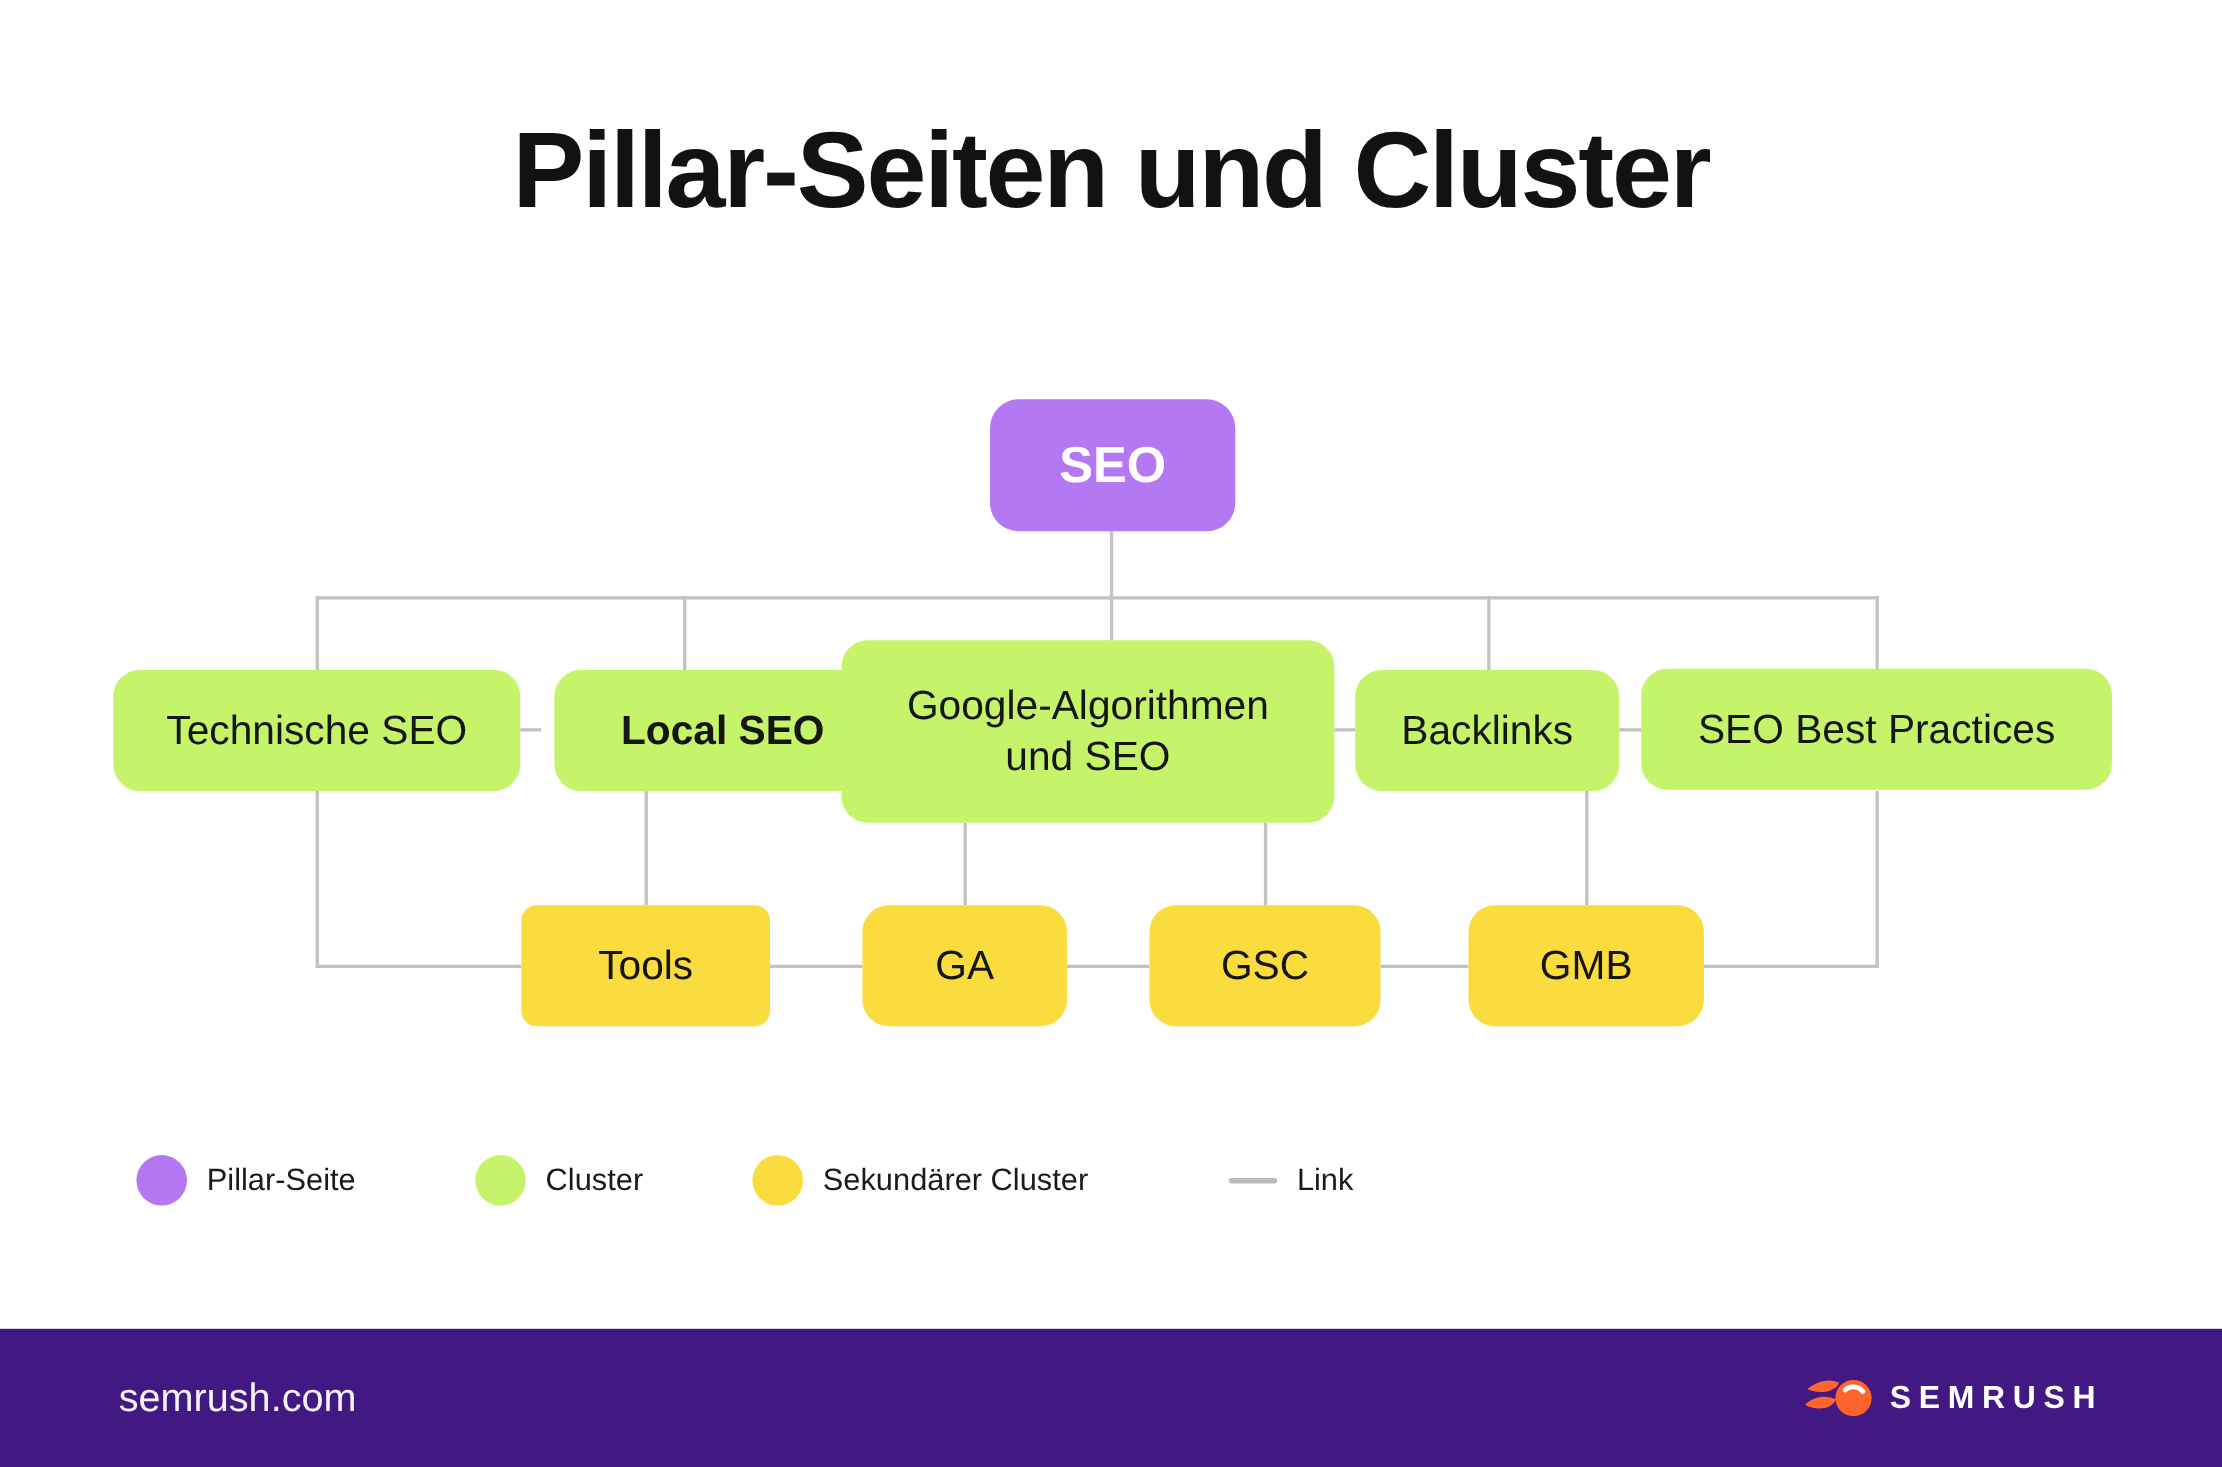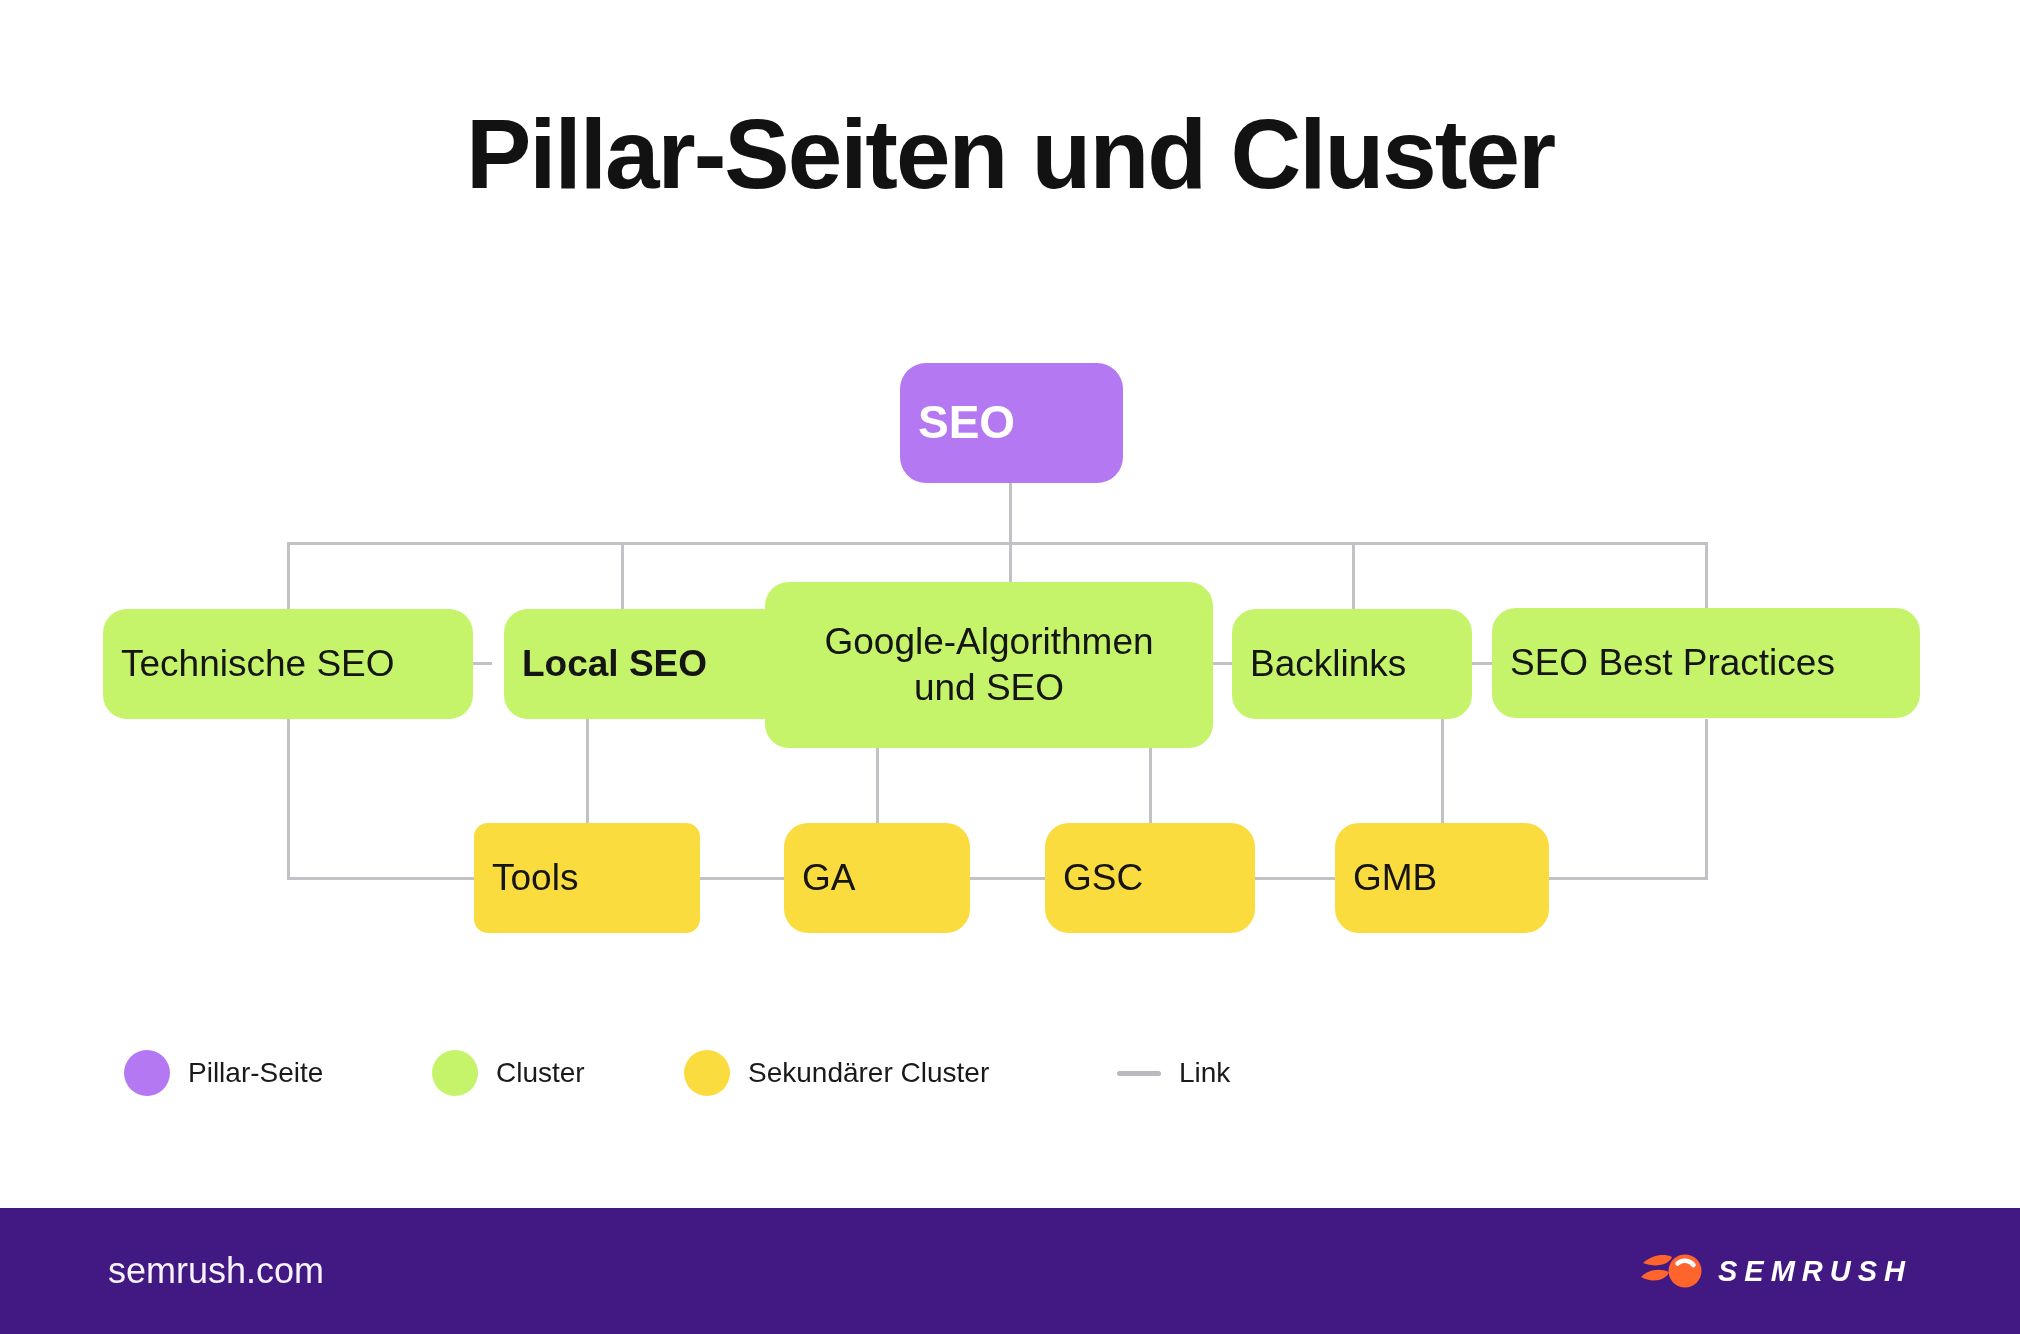--- a/index.html
+++ b/index.html
@@ -28,21 +28,21 @@
     text-align:center;
     font-size:98px;
     font-weight:700;
     letter-spacing:-2px;
     color:#121212;
   }
   .node{
     position:absolute;
     display:flex;
     align-items:center;
-    justify-content:flex-start;
+    justify-content:center;
     text-align:center;
     border-radius:24px;
     font-size:37px;
     line-height:1.25;
     color:#151515;
     padding:0 18px;
   }
   .node.pillar{
     background:var(--pillar);
     color:#ffffff;
@@ -90,21 +90,20 @@
   }
   .footer-site{
     color:#f6f3fb;
     font-size:36px;
     font-weight:400;
   }
   .brand{
     display:flex;
     align-items:center;
     gap:14px;
-    font-style:italic;
   }
   .brand-word{
     color:#ffffff;
     font-size:29px;
     font-weight:700;
     letter-spacing:7px;
   }
 </style>
 </head>
 <body>

